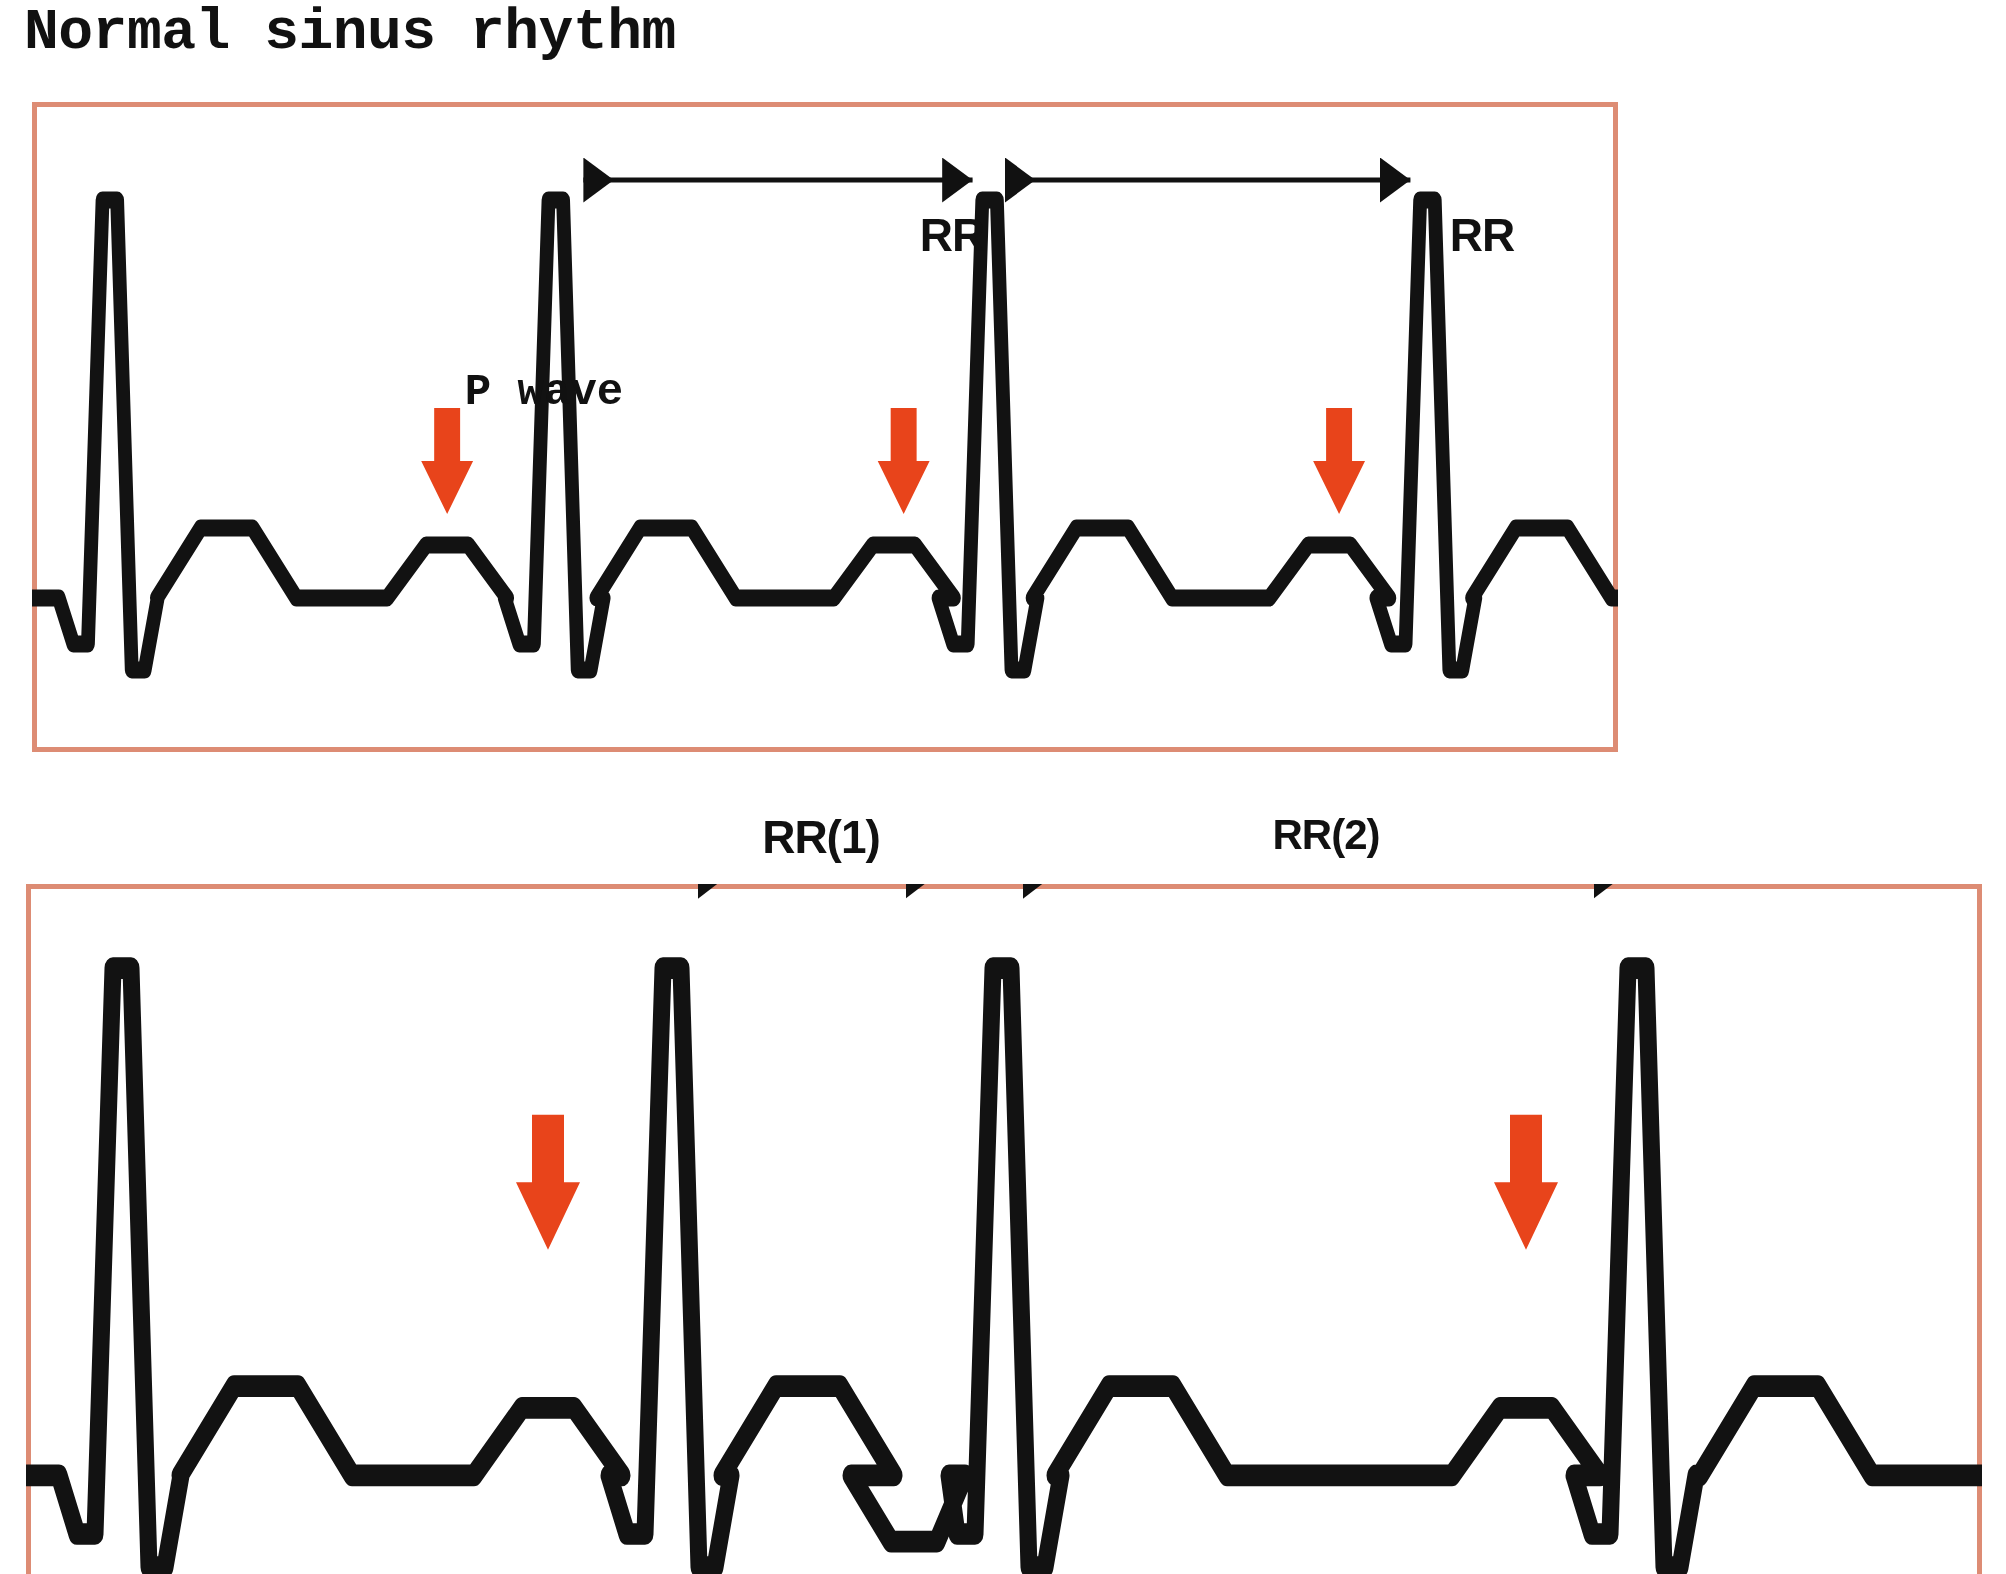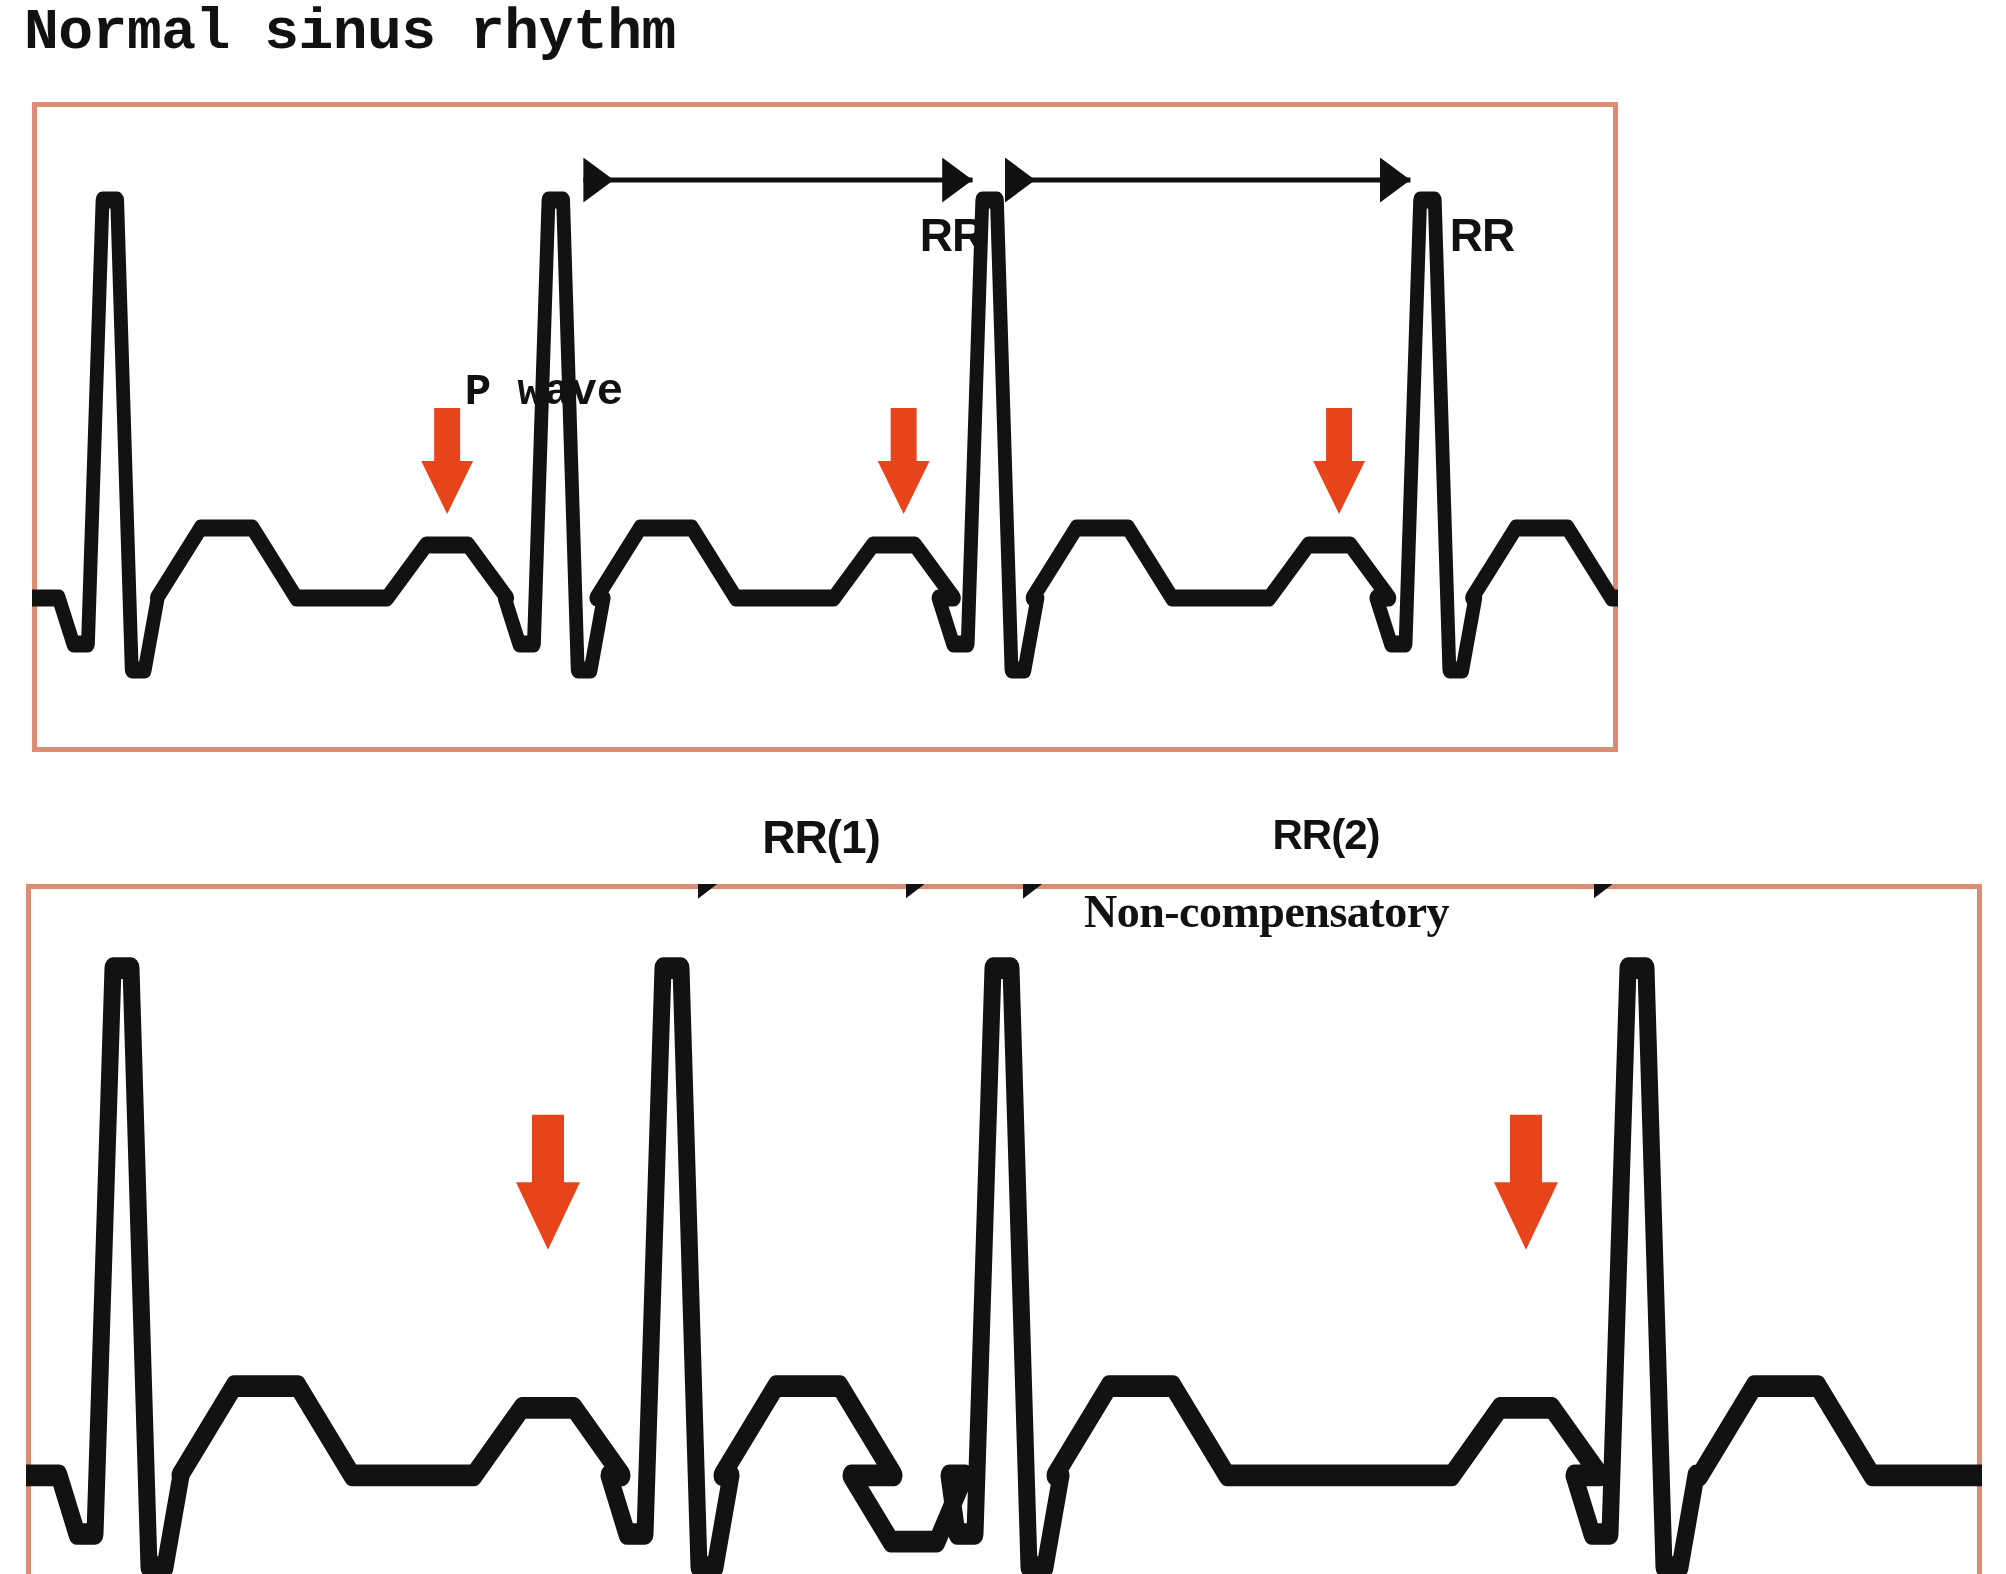--- a/index.html
+++ b/index.html
@@ -145,18 +145,17 @@
           <line x1="997" y1="-11" x2="1605" y2="-11" stroke="#111111" stroke-width="5" marker-start="url(#ah-l-2)" marker-end="url(#ah-r-2)"></line>
           <polygon points="506,181 538,181 538,234 554,234 522,287 490,234 506,234" fill="#E8441B"></polygon>
           <polygon points="1484,181 1516,181 1516,234 1532,234 1500,287 1468,234 1484,234" fill="#E8441B"></polygon>
         </g>
     </svg>
 
     <div class="anno">
       <div class="rr-label" style="left:795px;top:-70px;font-size:46px;">RR(1)</div>
       <div class="rr-label" style="left:1300px;top:-70px;font-size:42px;">RR(2)</div>
       <div class="note" style="left:1058px;top:4px;font-size:46px;">
-        <div>Non-compensatory</div>
       </div>
     </div>
   </div>
 
 </div>
 
 </body></html>

